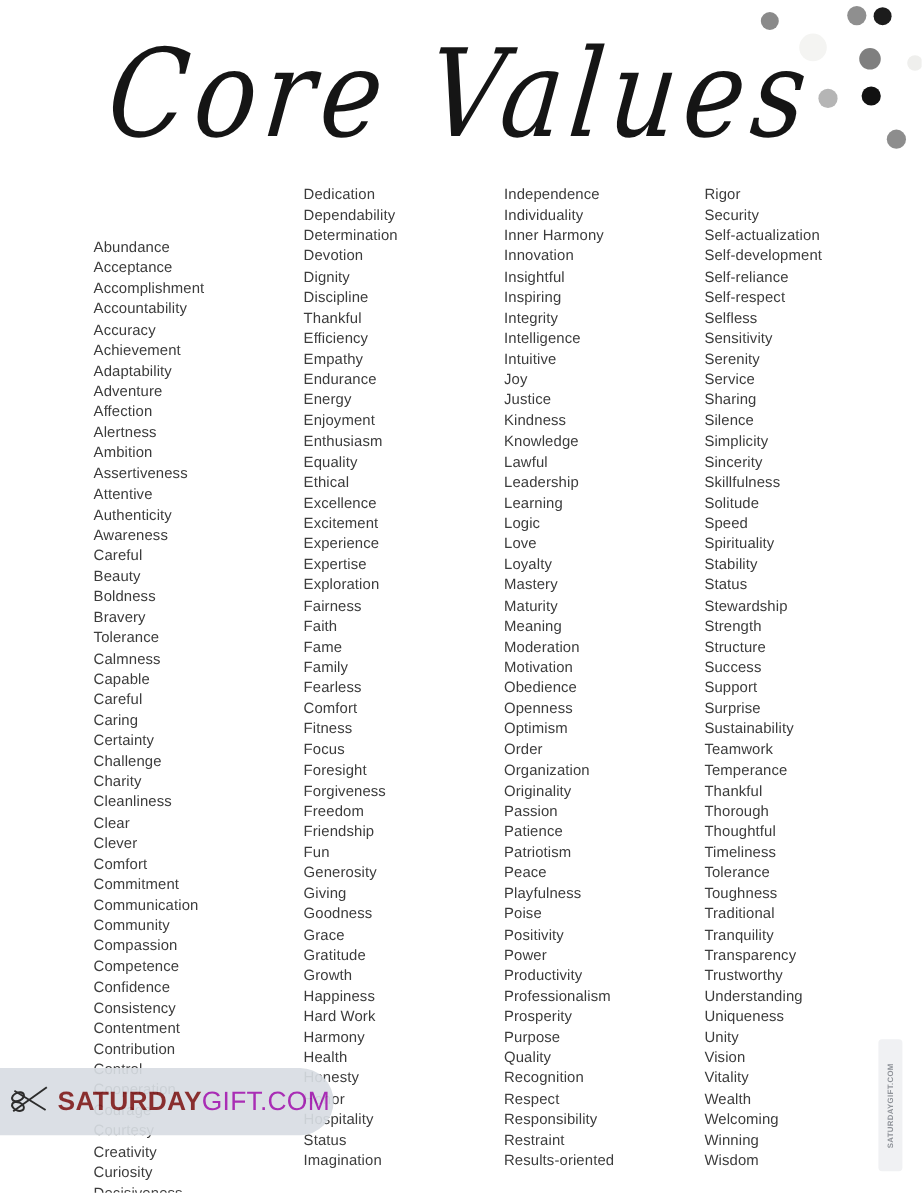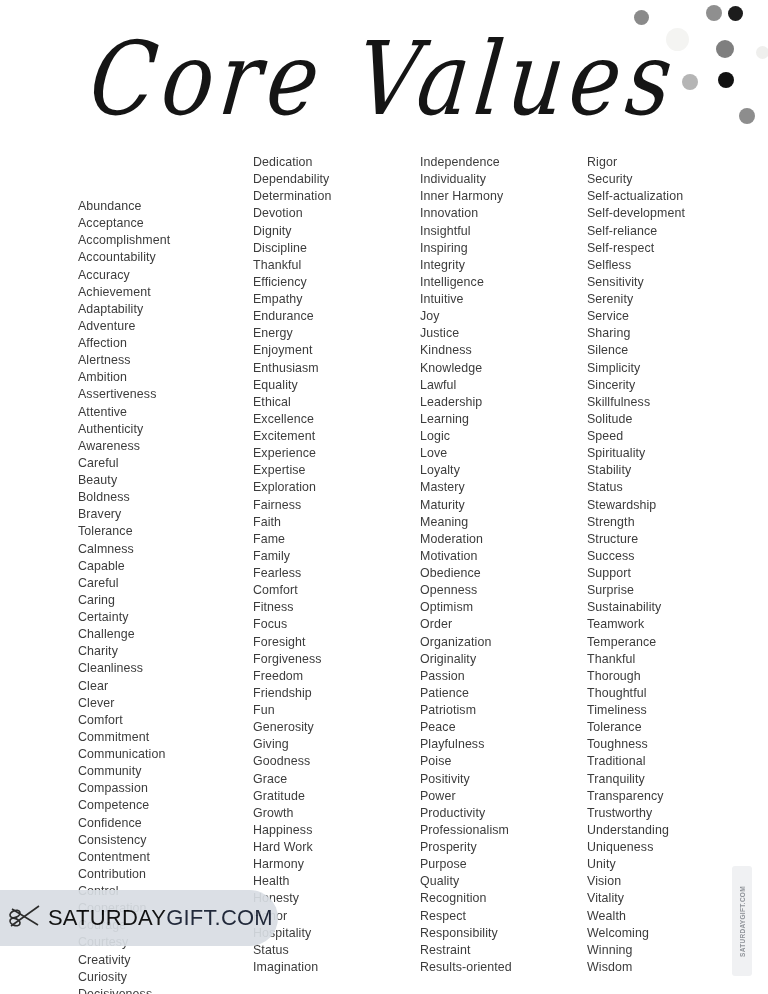--- a/index.html
+++ b/index.html
@@ -90,22 +90,22 @@
   .wm-icon {
     width: 34px; height: 34px;
     margin-right: 6px;
     flex: 0 0 34px;
   }
   .wm-text {
     font-size: 22px;
     letter-spacing: 0.2px;
     white-space: nowrap;
   }
-  .wm-bold { font-weight: 400; color: #000000; }
-  .wm-light { font-weight: 400; color: #0f172a; }
+  .wm-bold { font-weight: 700; color: #7f1d1d; }
+  .wm-light { font-weight: 400; color: #a21caf; }
 
   
   .side-watermark {
     position: absolute;
     right: 16px;
     bottom: 18px;
     width: 20px;
     height: 110px;
     background: #f0f1f3;
     border-radius: 3px;

